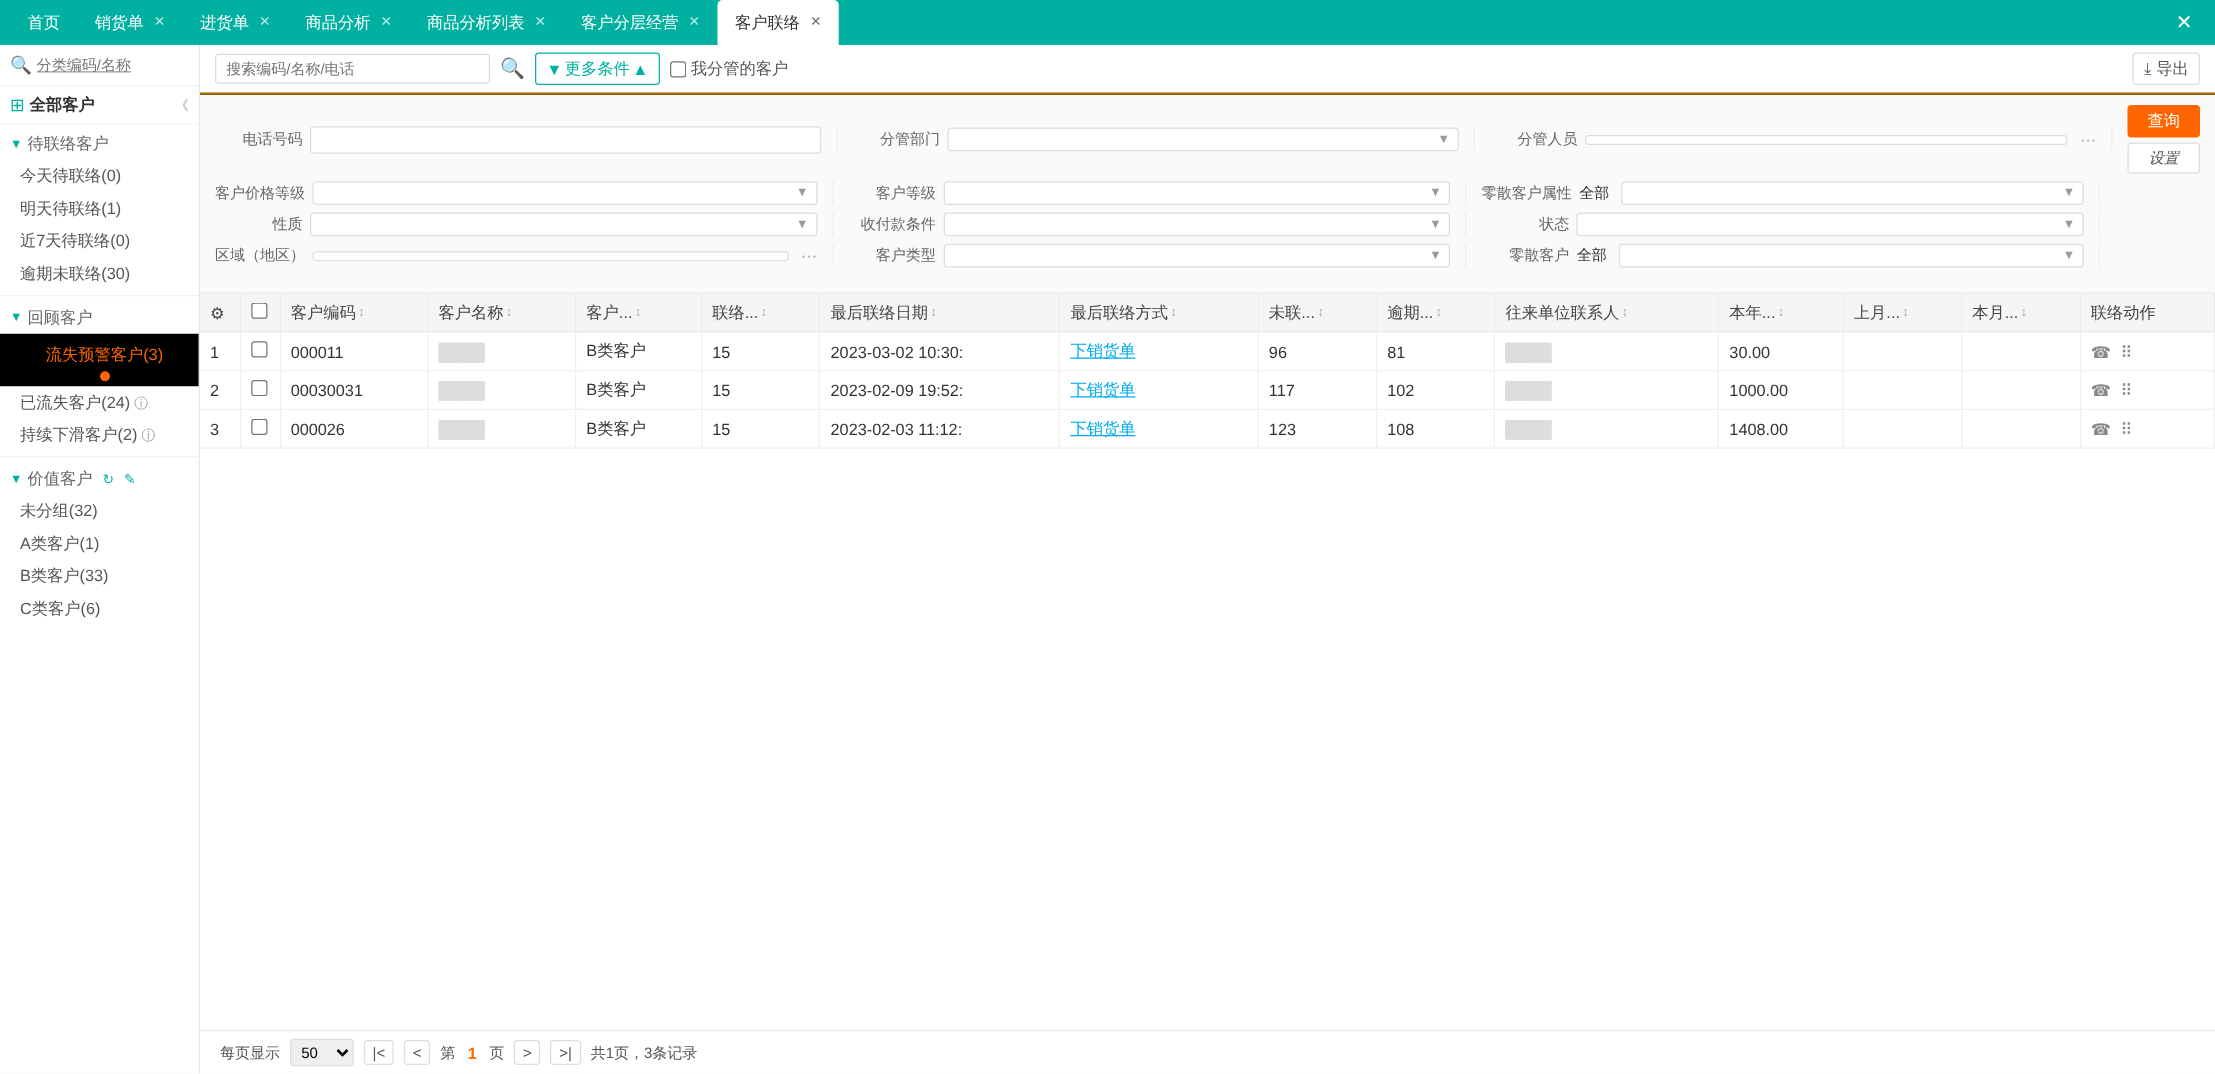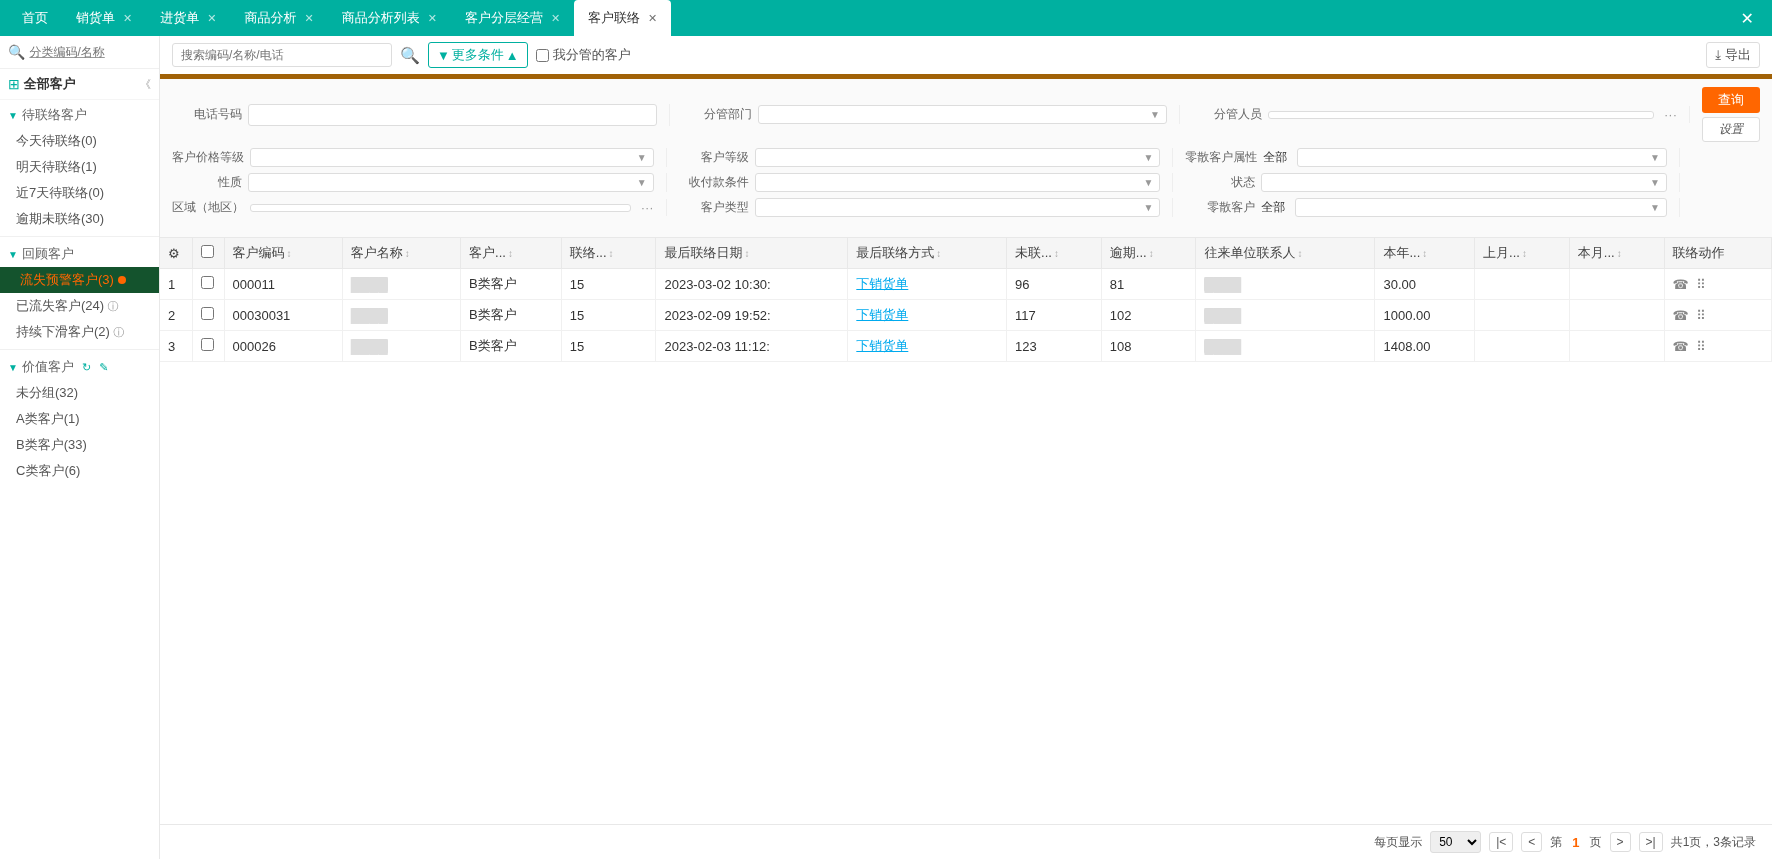--- a/index.html
+++ b/index.html
@@ -120,21 +120,22 @@
     }
     .sidebar-item {
       padding: 4px 8px 4px 16px;
       cursor: pointer;
       color: #555;
       font-size: 12px;
       white-space: nowrap;
     }
     .sidebar-item.active {
       color: #ff6600;
-      background: #14532d;
+      background: #000000;
+      flex-direction: column;
     }
     .sidebar-item.active::before {
       content: '';
     }
     .sidebar-divider {
       height: 1px;
       background: #f0f0f0;
       margin: 4px 0;
     }
 
@@ -146,21 +147,21 @@
       background: white;
       overflow: hidden;
     }
 
     
     .filter-bar {
       padding: 6px 12px;
       display: flex;
       align-items: center;
       gap: 8px;
-      border-bottom: 5px solid #a16207;
+      border-bottom: 2px solid #a16207;
       background: white;
     }
     .filter-search-input {
       border: 1px solid #ddd;
       border-radius: 3px;
       padding: 4px 8px;
       width: 220px;
       font-size: 12px;
       color: #999;
       outline: none;
@@ -355,21 +356,21 @@
       z-index: 10;
       white-space: nowrap;
     }
 
     
     .pagination-bar {
       border-top: 1px solid #e8e8e8;
       padding: 6px 16px;
       display: flex;
       align-items: center;
-      justify-content: flex-end;
+      justify-content: flex-start;
       gap: 8px;
       background: white;
     }
     .pagination-bar .pg-label { color: #555; font-size: 12px; }
     .pagination-bar select {
       border: 1px solid #ddd;
       border-radius: 3px;
       padding: 2px 4px;
       font-size: 12px;
       outline: none;

